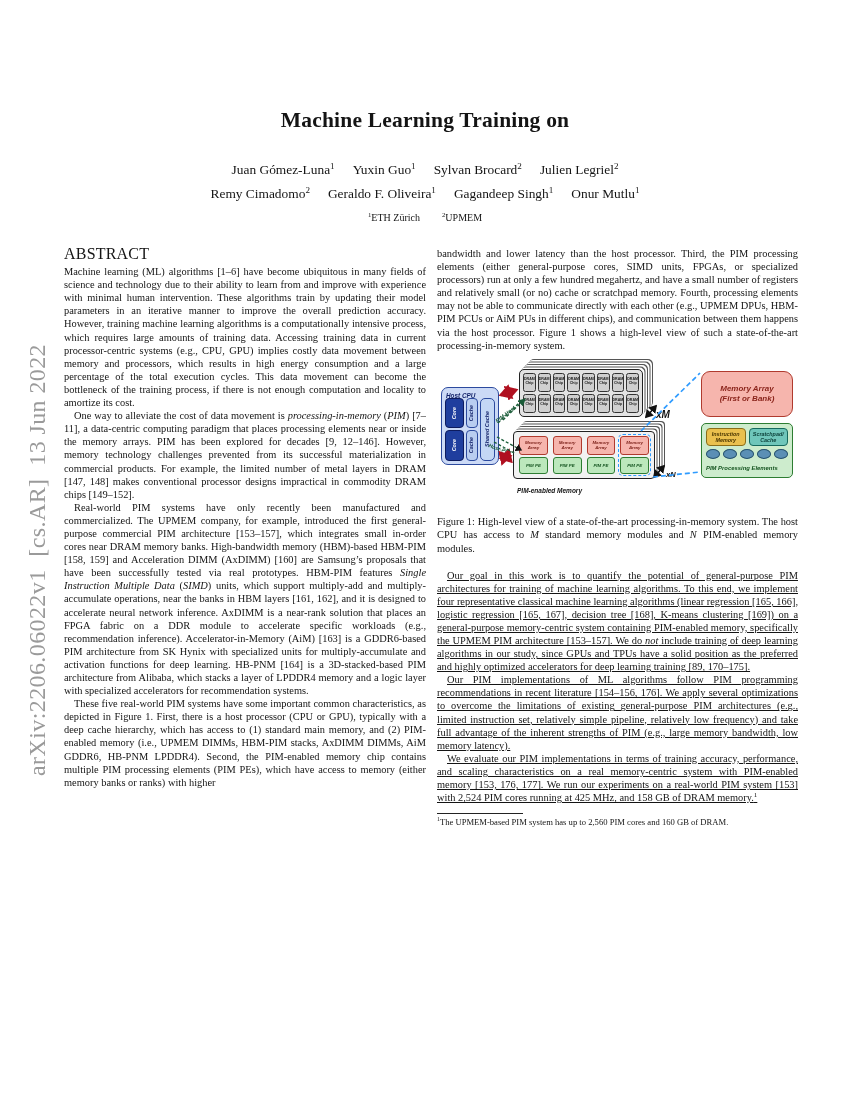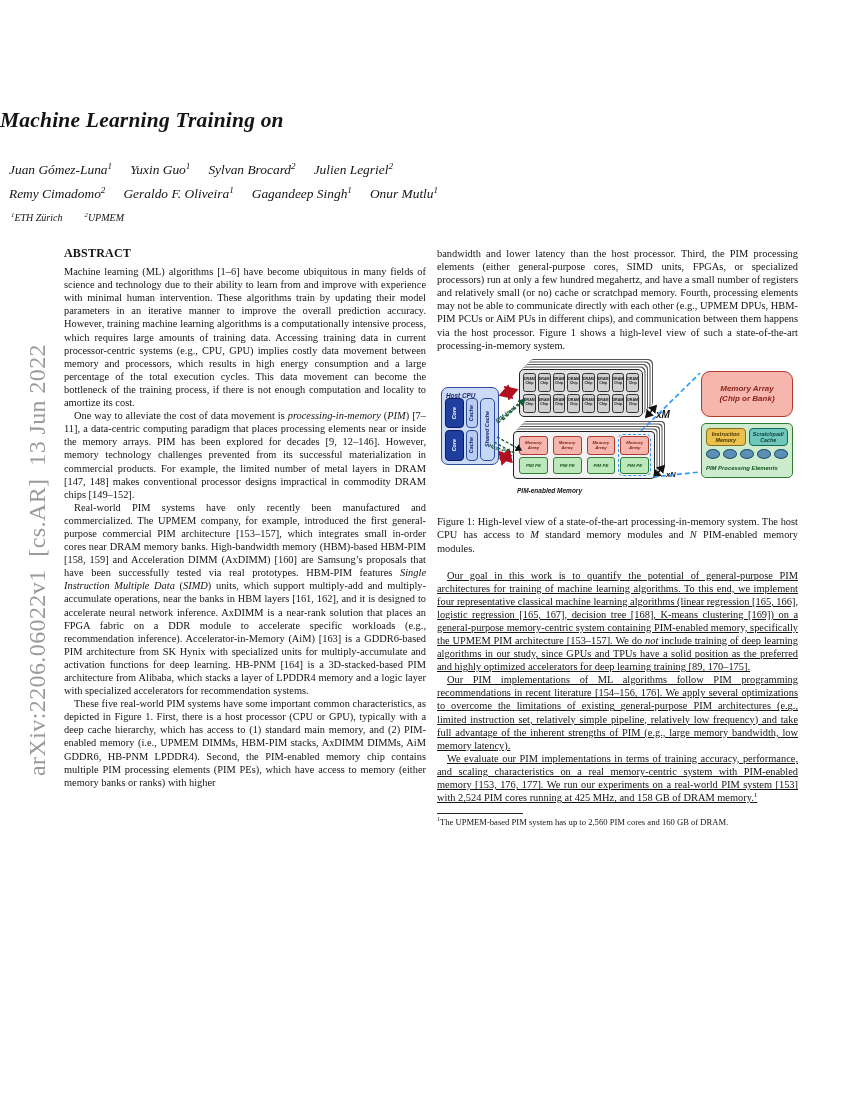--- a/index.html
+++ b/index.html
@@ -11,35 +11,35 @@
   }
   html,body{margin:0;padding:0;background:#ffffff;}
   .page{position:relative;width:850px;height:1100px;background:#fff;overflow:hidden;
         font-family:"Liberation Serif",serif;color:#141414;}
 
   
   .arxiv{position:absolute;top:560px;left:37px;transform:translate(-50%,-50%) rotate(-90deg);
          font-size:24px;color:var(--gray);white-space:pre;letter-spacing:0.4px;}
 
   
-  header{position:absolute;top:106px;left:0;width:850px;text-align:left;font-style:italic;}
+  header{position:absolute;top:106px;left:0;width:850px;text-align:center;}
   h1{margin:0;font-size:21.5px;line-height:1.32;font-weight:bold;letter-spacing:0.2px;}
   .authors-line{margin-top:8px;font-size:13.4px;}
   .authors-line:first-of-type{margin-top:28px;}
   .author{margin:0 9px;white-space:nowrap;}
   sup{font-size:68%;line-height:0;}
   .affils{margin-top:10px;font-size:10px;}
   .affil{margin:0 11px;white-space:nowrap;}
 
   
   .col{position:absolute;top:247px;width:362px;text-align:justify;
        font-size:10.4px;line-height:13.1px;}
   .col.left{left:64px;}
   .col.right{left:437px;width:361px;}
-  h2{margin:0 0 5px 0;font-size:12px;font-weight:bold;letter-spacing:0.2px;}
+  h2{margin:0 0 5px 0;font-size:16px;font-weight:normal;letter-spacing:0.2px;}
   .para{margin:0;}
   .para.ind{text-indent:10px;}
   .it{font-style:italic;}
 
   
   figure{margin:7px 0 0 0;position:relative;width:361px;height:146px;}
   .fsans{font-family:"Liberation Sans",sans-serif;font-weight:bold;font-style:italic;}
   .fig-label{position:absolute;color:#111;}
   .smm-label{left:95px;top:0;font-size:6.5px;}
   .pem-label{left:80px;top:125px;font-size:6.5px;}
@@ -202,21 +202,21 @@
         </div>
       <div class="fig-label fsans pem-label">PIM-enabled Memory</div>
 
       <div class="fig-label fsans xm">xM</div>
       <div class="fig-label fsans xn">xN</div>
       <div class="fig-label fsans pimhost">PIM-Host</div>
       <div class="fig-label fsans hostpim">Host-PIM</div>
 
       <div class="det-mem fsans">
         <span>Memory Array</span>
-        <span>(Chip or Bank)</span>
+        <span>(First or Bank)</span>
       </div>
       <div class="det-pe">
         <div class="det-row">
           <div class="instr fsans">Instruction Memory</div>
           <div class="scratch fsans">Scratchpad/ Cache</div>
         </div>
         <div class="ovals" id="pe-ovals">
             <div class="oval"></div>
             <div class="oval"></div>
             <div class="oval"></div>

